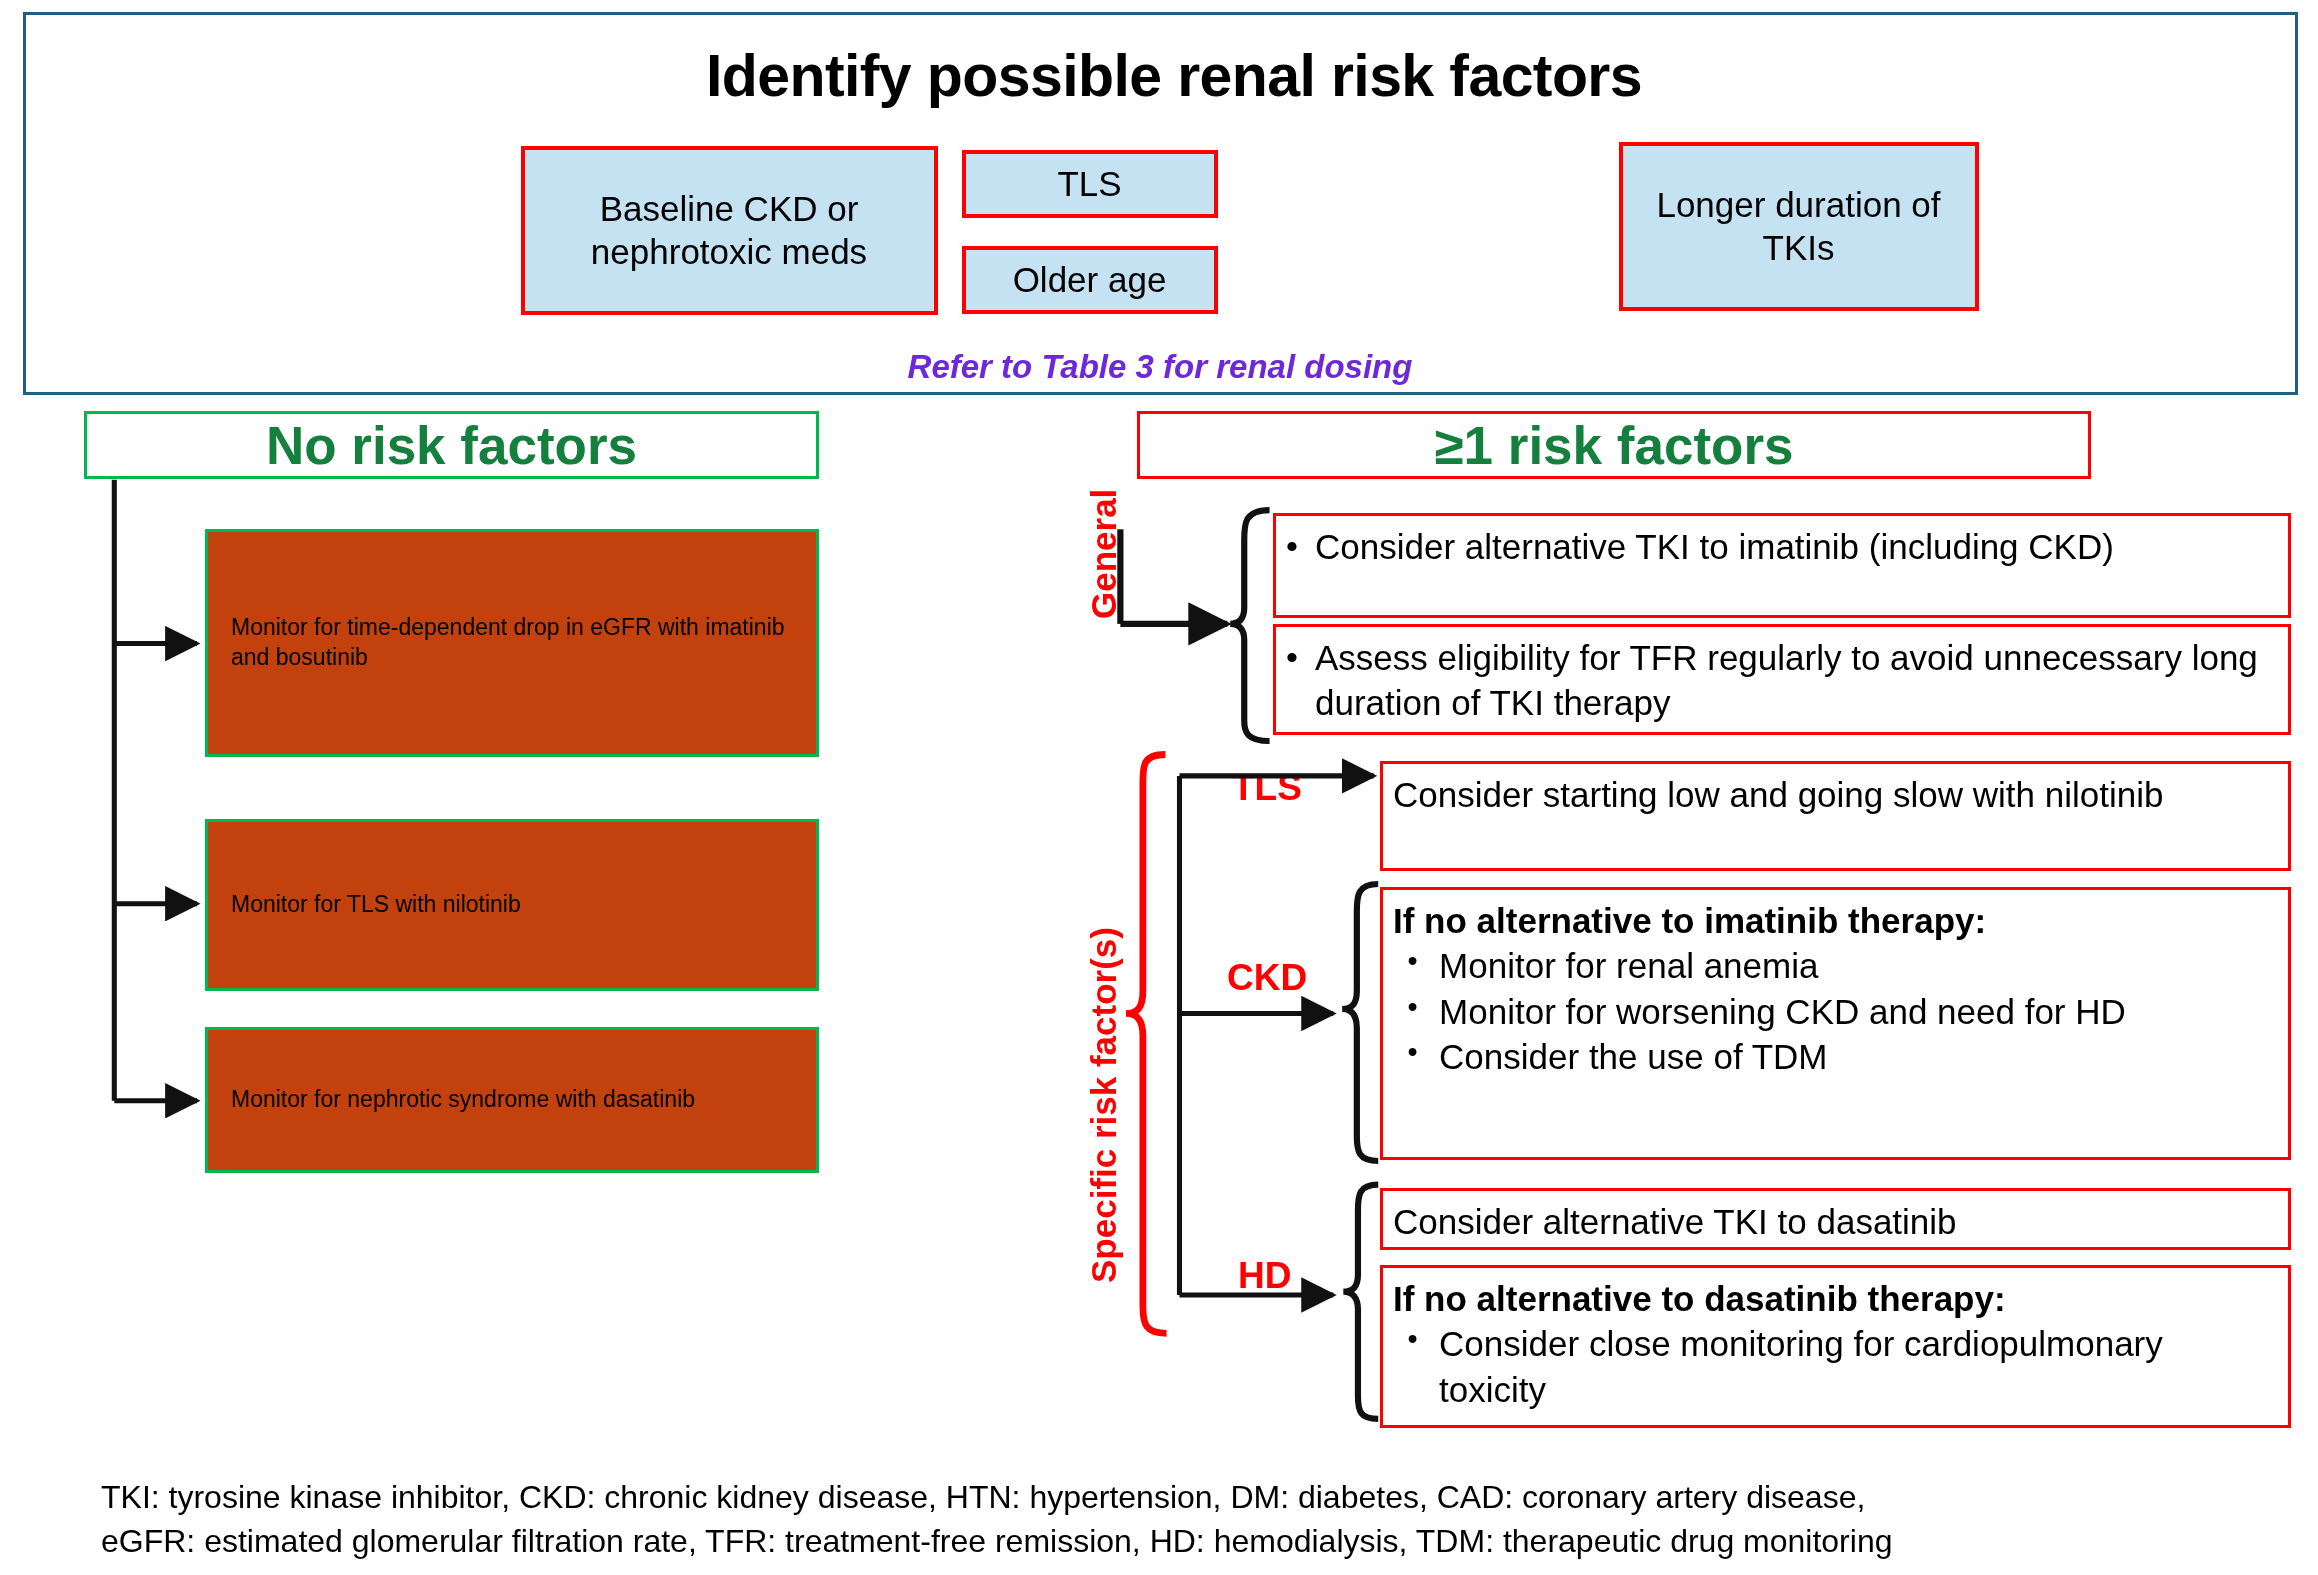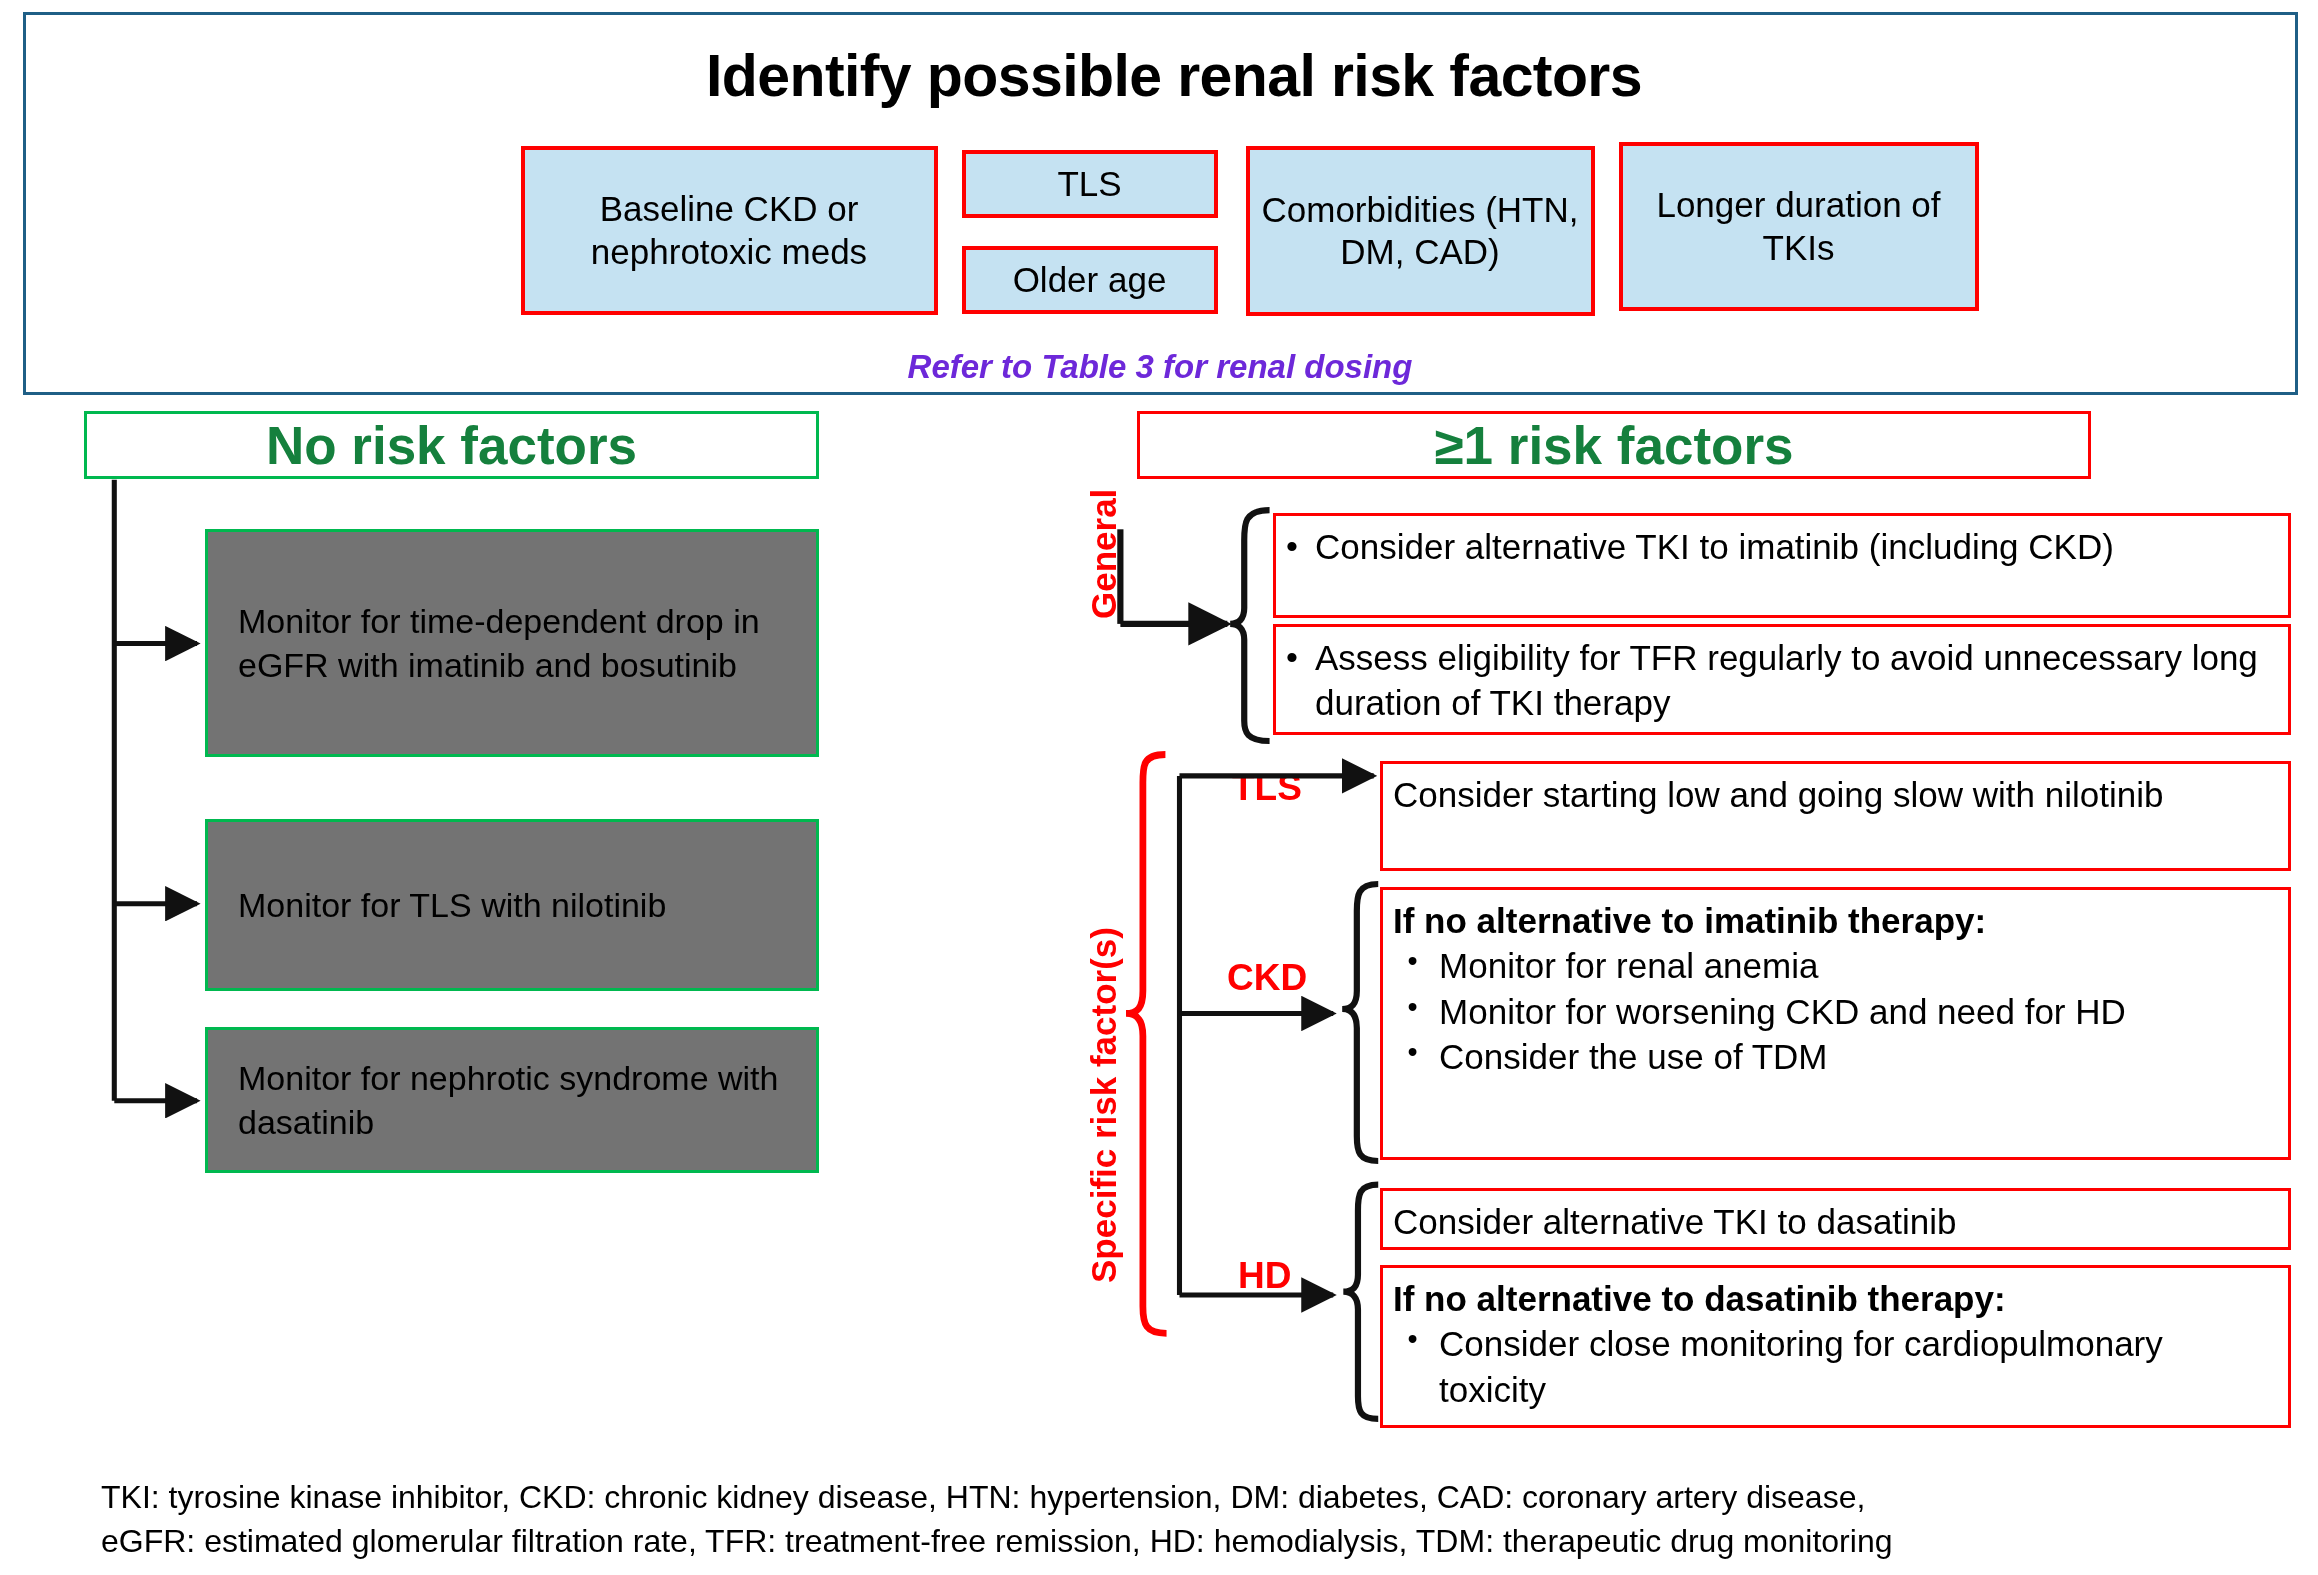--- a/index.html
+++ b/index.html
@@ -41,23 +41,23 @@
   
   .hdr-box{
     position:absolute; display:flex; align-items:center; justify-content:center;
     font-size:53px; font-weight:bold; color:#15803d; text-align:center;
   }
   #left-hdr{
     left:84px; top:411px; width:735px; height:68px;
     border:3.9px solid #00B84F;
   }
   .g-box{
-    position:absolute; border:3.9px solid #00B84F; background:#737373;
+    position:absolute; border:3.9px solid #00B84F; background:#c2410c;
     display:flex; align-items:center; color:#000;
-    font-size:34px; line-height:1.30; padding:0 30px;
+    font-size:23px; line-height:1.30; padding:0 23px;
   }
   #g1 { left:205px; top:529px;  width:614px; height:228px; }
   #g2 { left:205px; top:819px; width:614px; height:172px; }
   #g3 { left:205px; top:1027px; width:614px; height:146px; }
 
   
   #right-hdr{
     left:1137px; top:411px; width:954px; height:68px;
     border:3.9px solid #FF0000;
   }
@@ -105,21 +105,20 @@
 <body>
 
 <div id="root">
 
   <div class="top-box">
     <div class="top-title">Identify possible renal risk factors</div>
 
     <div class="rf-box" id="rf-ckd">Baseline CKD or nephrotoxic meds</div>
     <div class="rf-box" id="rf-tls">TLS</div>
     <div class="rf-box" id="rf-age">Older age</div>
-    <div class="rf-box" id="rf-comorb">Comorbidities (HTN, DM, CAD)</div>
     <div class="rf-box" id="rf-dur">Longer duration of TKIs</div>
 
     <div class="top-refer">Refer to Table 3 for renal dosing</div>
   </div>
 
   <div class="hdr-box" id="left-hdr">No risk factors</div>
 
   <div class="g-box" id="g1">Monitor for time-dependent drop in eGFR with imatinib and bosutinib</div>
   <div class="g-box" id="g2">Monitor for TLS with nilotinib</div>
   <div class="g-box" id="g3">Monitor for nephrotic syndrome with dasatinib</div>

